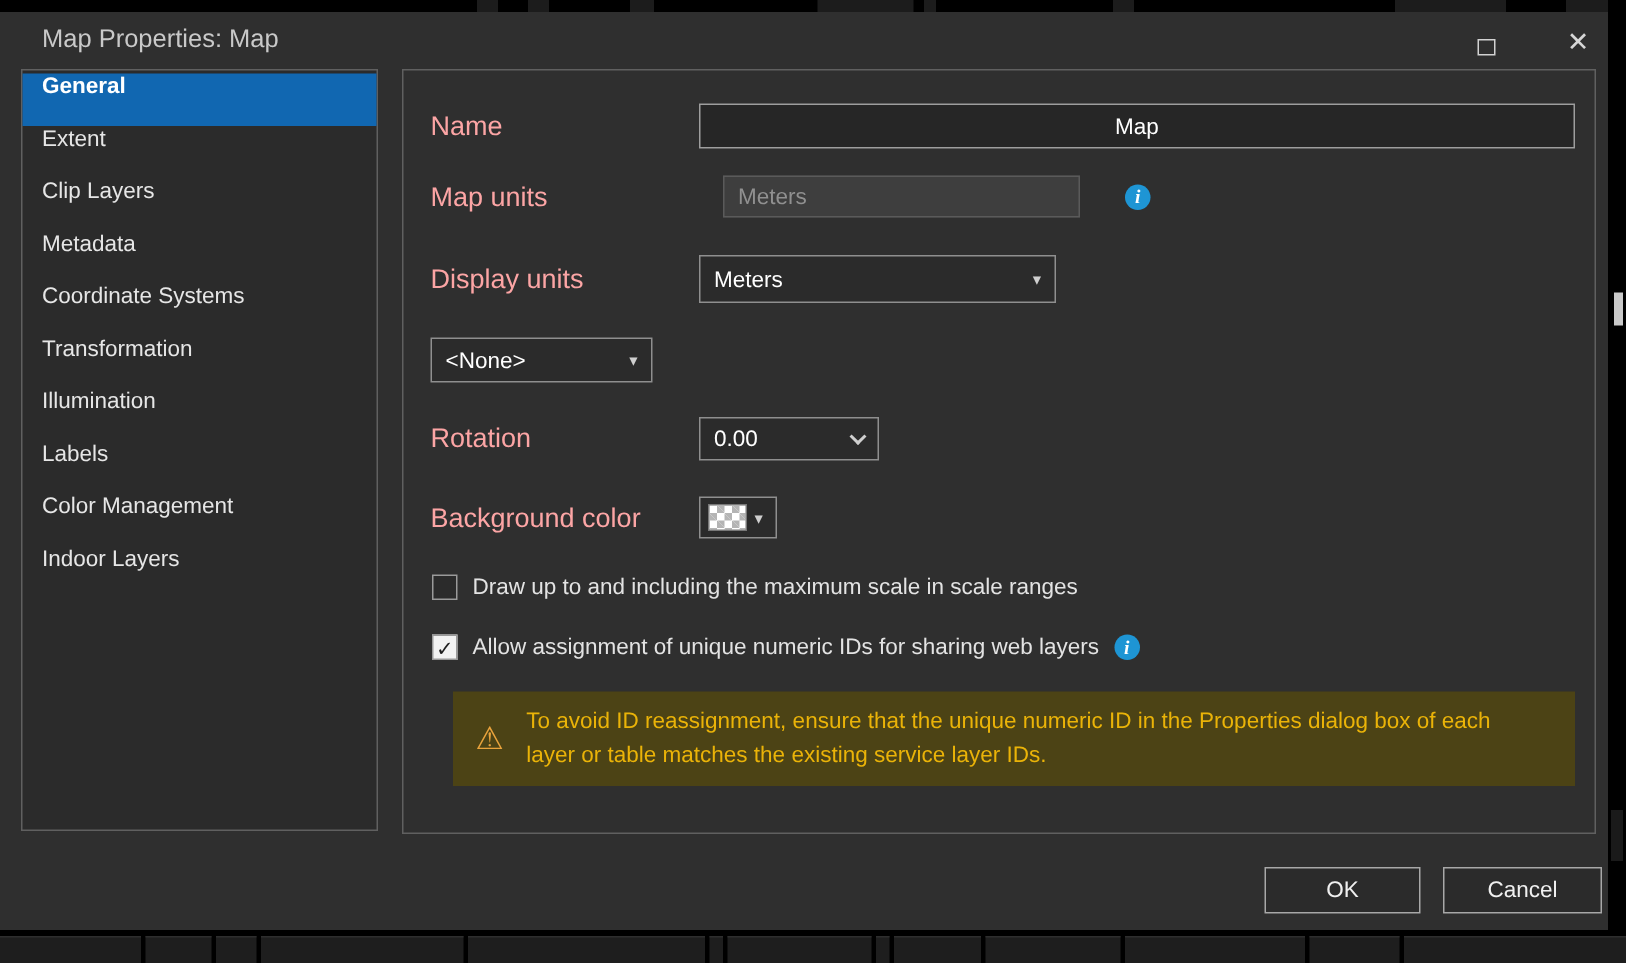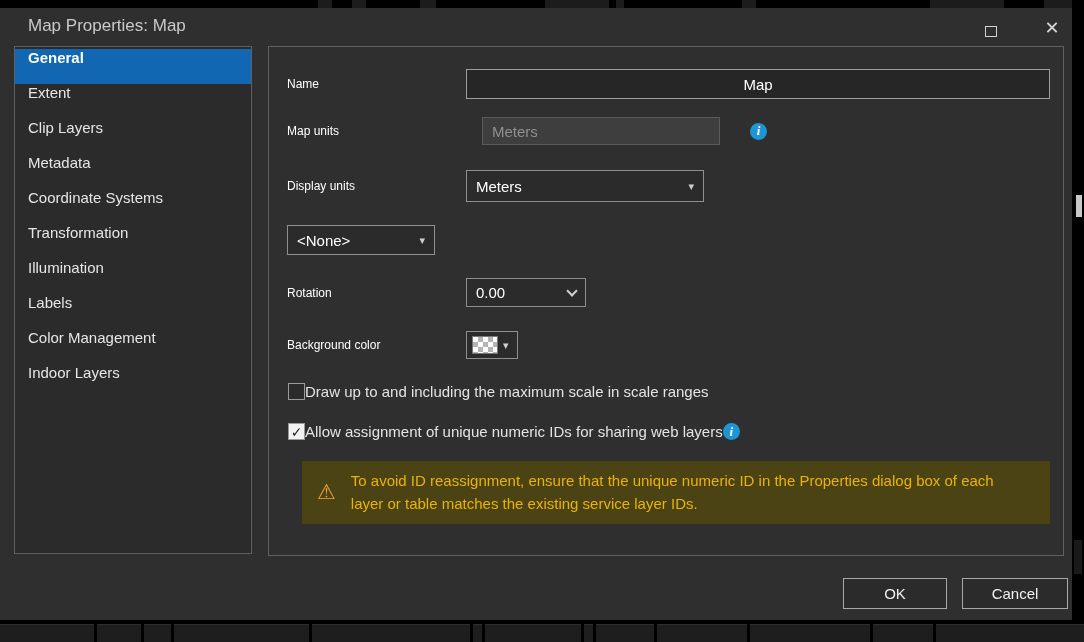--- a/index.html
+++ b/index.html
@@ -33,21 +33,21 @@
   .sidebar { position:absolute; left:14px; top:38px; width:238px; height:508px;
              background:#2b2b2b; border:1px solid #606060; padding-top:2px; }
   .side-item { height:35px; display:flex; align-items:flex-start; padding-left:13px;
                font-size:15px; color:#e6e6e6; cursor:default; }
   .side-item.selected { background:#1167b1; color:#fff; font-weight:bold; }
 
   
   .main { position:absolute; left:268px; top:38px; width:796px; height:510px;
           background:#2f2f2f; border:1px solid #606060; }
   .row { position:absolute; left:18px; display:flex; align-items:center; }
-  .row .lbl { width:179px; font-size:12px; color:#ffffff; flex:none; }
+  .row .lbl { width:179px; font-size:18px; color:#fca5a5; flex:none; }
 
   .text-input { height:30px; border:1px solid #9e9e9e; background:#262626; color:#fff;
                 font-size:15px; padding:0 9px; display:flex; align-items:center; }
   .name-input { width:584px;justify-content:center; }
   .disabled-input { width:238px; height:28px; background:#3e3e3e; border:1px solid #5a5a5a;
                     color:#909090; }
   .dropdown { border:1px solid #8f8f8f; background:#2b2b2b; color:#fff; font-size:15px;
               display:flex; align-items:center; justify-content:space-between;
               padding:0 9px; cursor:default; }
   .dd-units   { width:238px; height:32px; }
@@ -63,21 +63,21 @@
              background-image:
                linear-gradient(45deg,#b4b4b4 25%,transparent 25%,transparent 75%,#b4b4b4 75%),
                linear-gradient(45deg,#b4b4b4 25%,transparent 25%,transparent 75%,#b4b4b4 75%);
              background-size:10px 10px; background-position:0 0,5px 5px; }
 
   .info-icon { width:17px; height:17px; border-radius:50%; background:#1e95d4; color:#fff;
                font-family:"Liberation Serif", serif; font-style:italic; font-weight:bold;
                font-size:13px; display:flex; align-items:center; justify-content:center;
                flex:none; cursor:default; }
 
-  .cb-row { position:absolute; left:19px; display:flex; align-items:center; }
+  .cb-row { position:absolute; left:19px; display:flex; align-items:center; gap:10px; }
   .cb { width:17px; height:17px; border:1px solid #9a9a9a; background:#2b2b2b; flex:none;
         display:flex; align-items:center; justify-content:center; font-size:14px;
         color:#1e1e1e; cursor:default; }
   .cb.checked { background:#f2f2f2; }
   .cb:not(.checked) .glyph { display:none; }
   .cb-label { font-size:15px; color:#e3e3e3; }
 
   .warning-box { position:absolute; left:33px; top:414px; width:748px; min-height:57px;
                  background:#4c4315; display:flex; align-items:center; gap:15px;
                  padding:8px 20px 8px 15px; }

